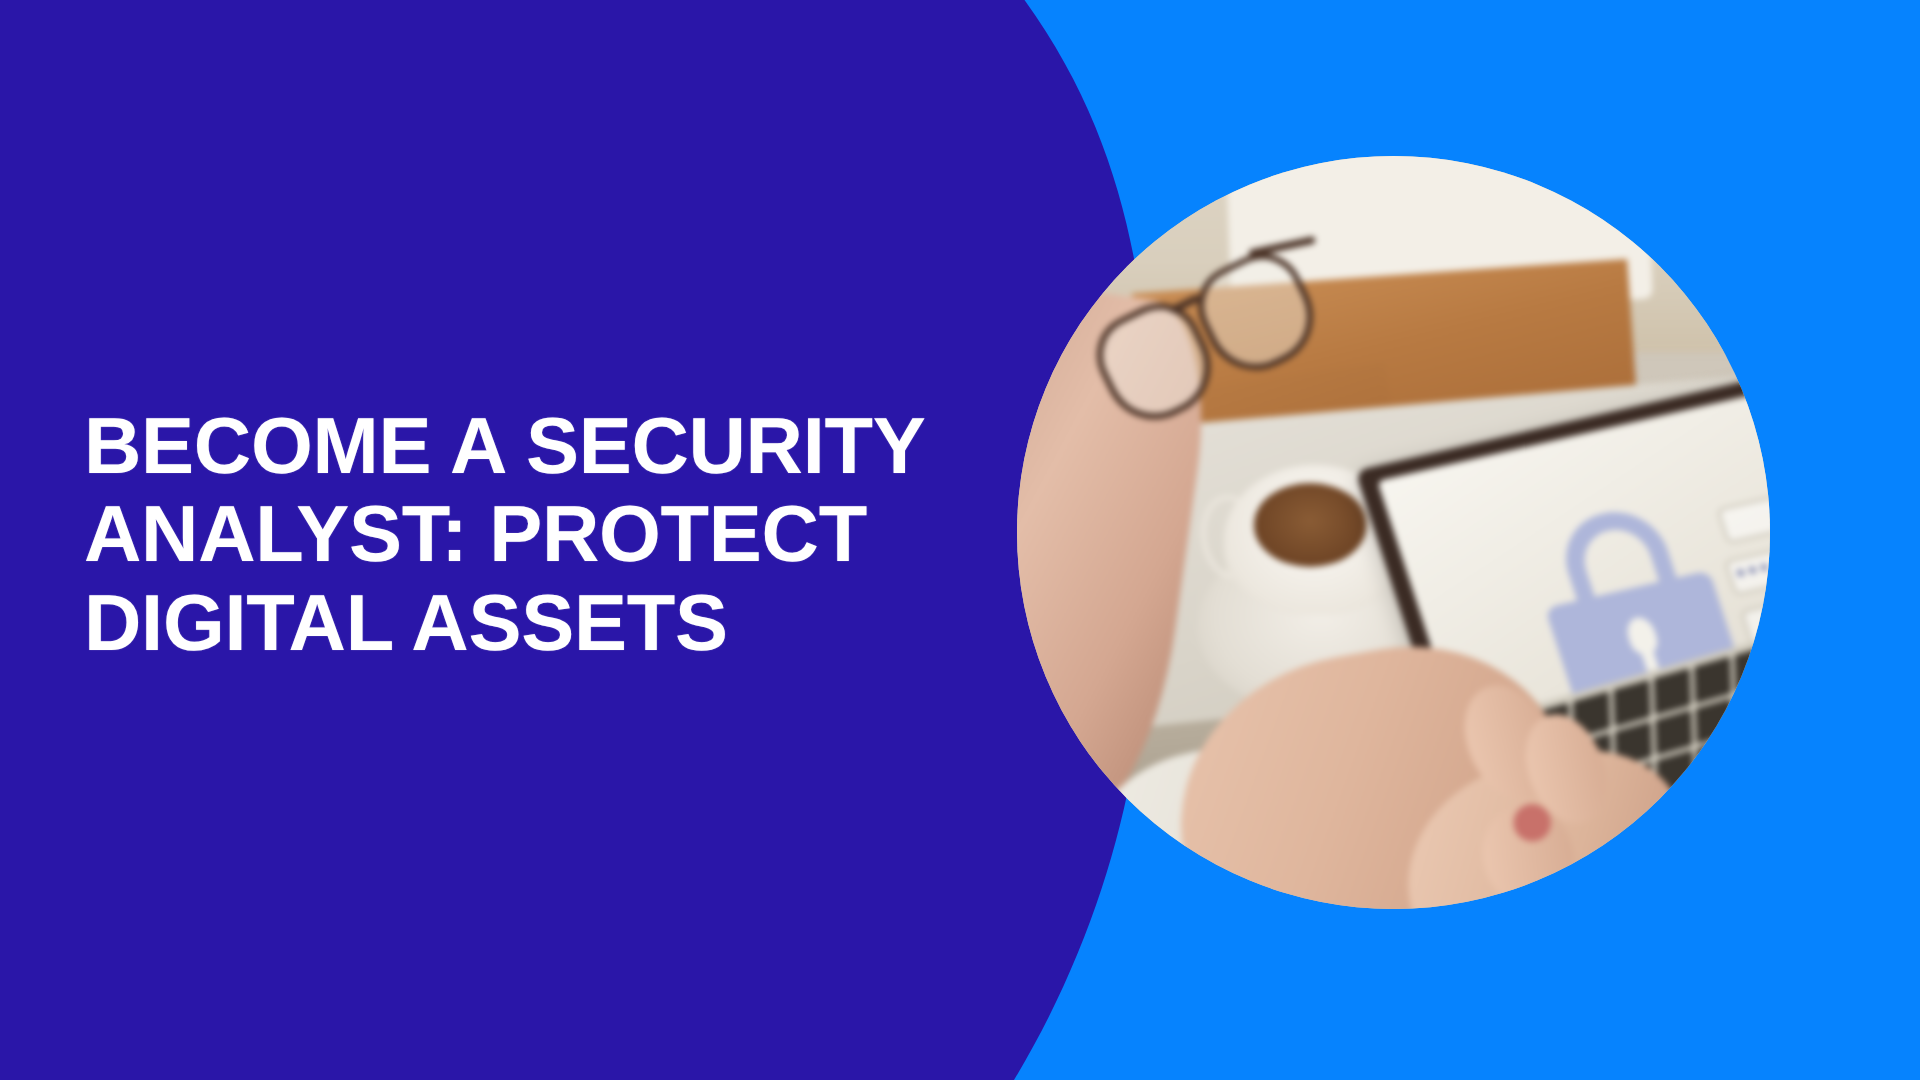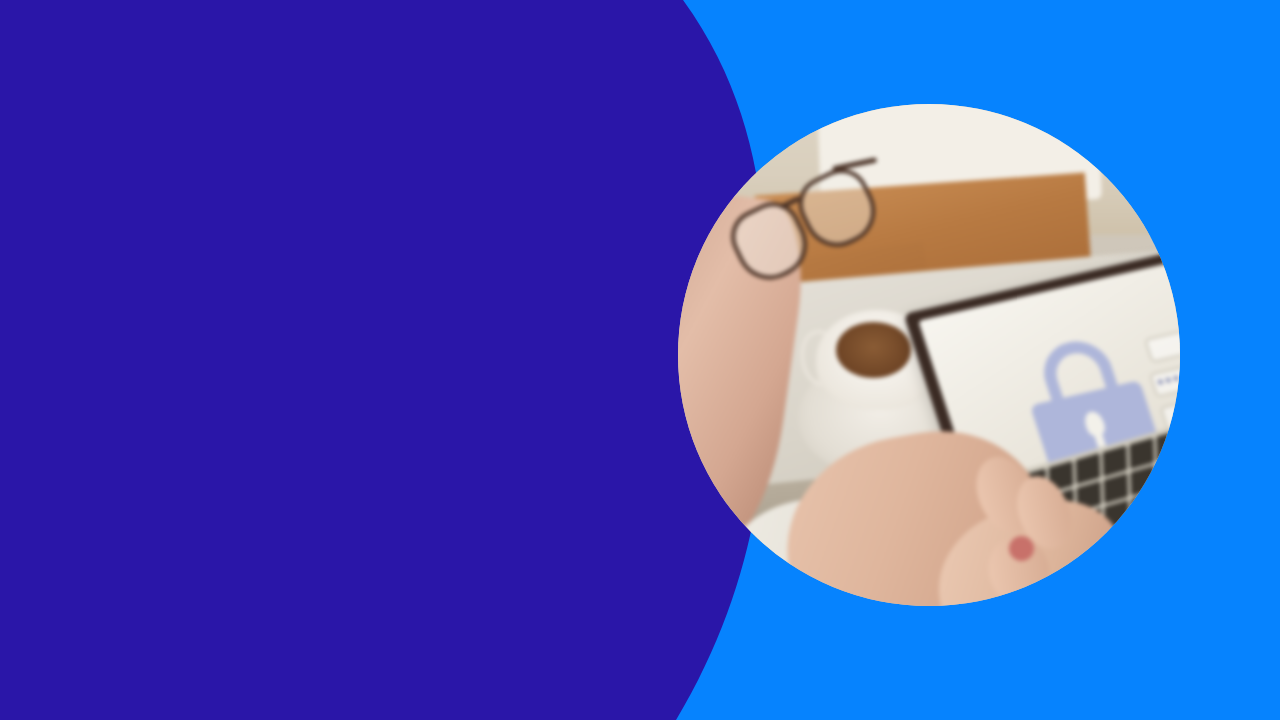--- a/index.html
+++ b/index.html
@@ -333,20 +333,23 @@
 <body>
 
 <div id="stage">
 
   <div class="bg-blue"></div>
 
   <svg class="bg-purple-shape" viewBox="0 0 1280 720" preserveAspectRatio="none">
     <path d="M0,0 L683,0 C770,120 768,250 768,363 C768,480 748,600 676,720 L0,720 Z" fill="#2a16a8"></path>
   </svg>
 
+  <h1 class="headline">BECOME A SECURITY
+ANALYST: PROTECT
+DIGITAL ASSETS</h1>
 
   <div class="photo-circle">
     <div class="photo-inner">
 
       <div class="wall-top"></div>
       <div class="paper-sheet"></div>
       <div class="wood-board"></div>
       <div class="wood-board2"></div>
       <div class="desk"></div>
       <div class="desk-edge"></div>

